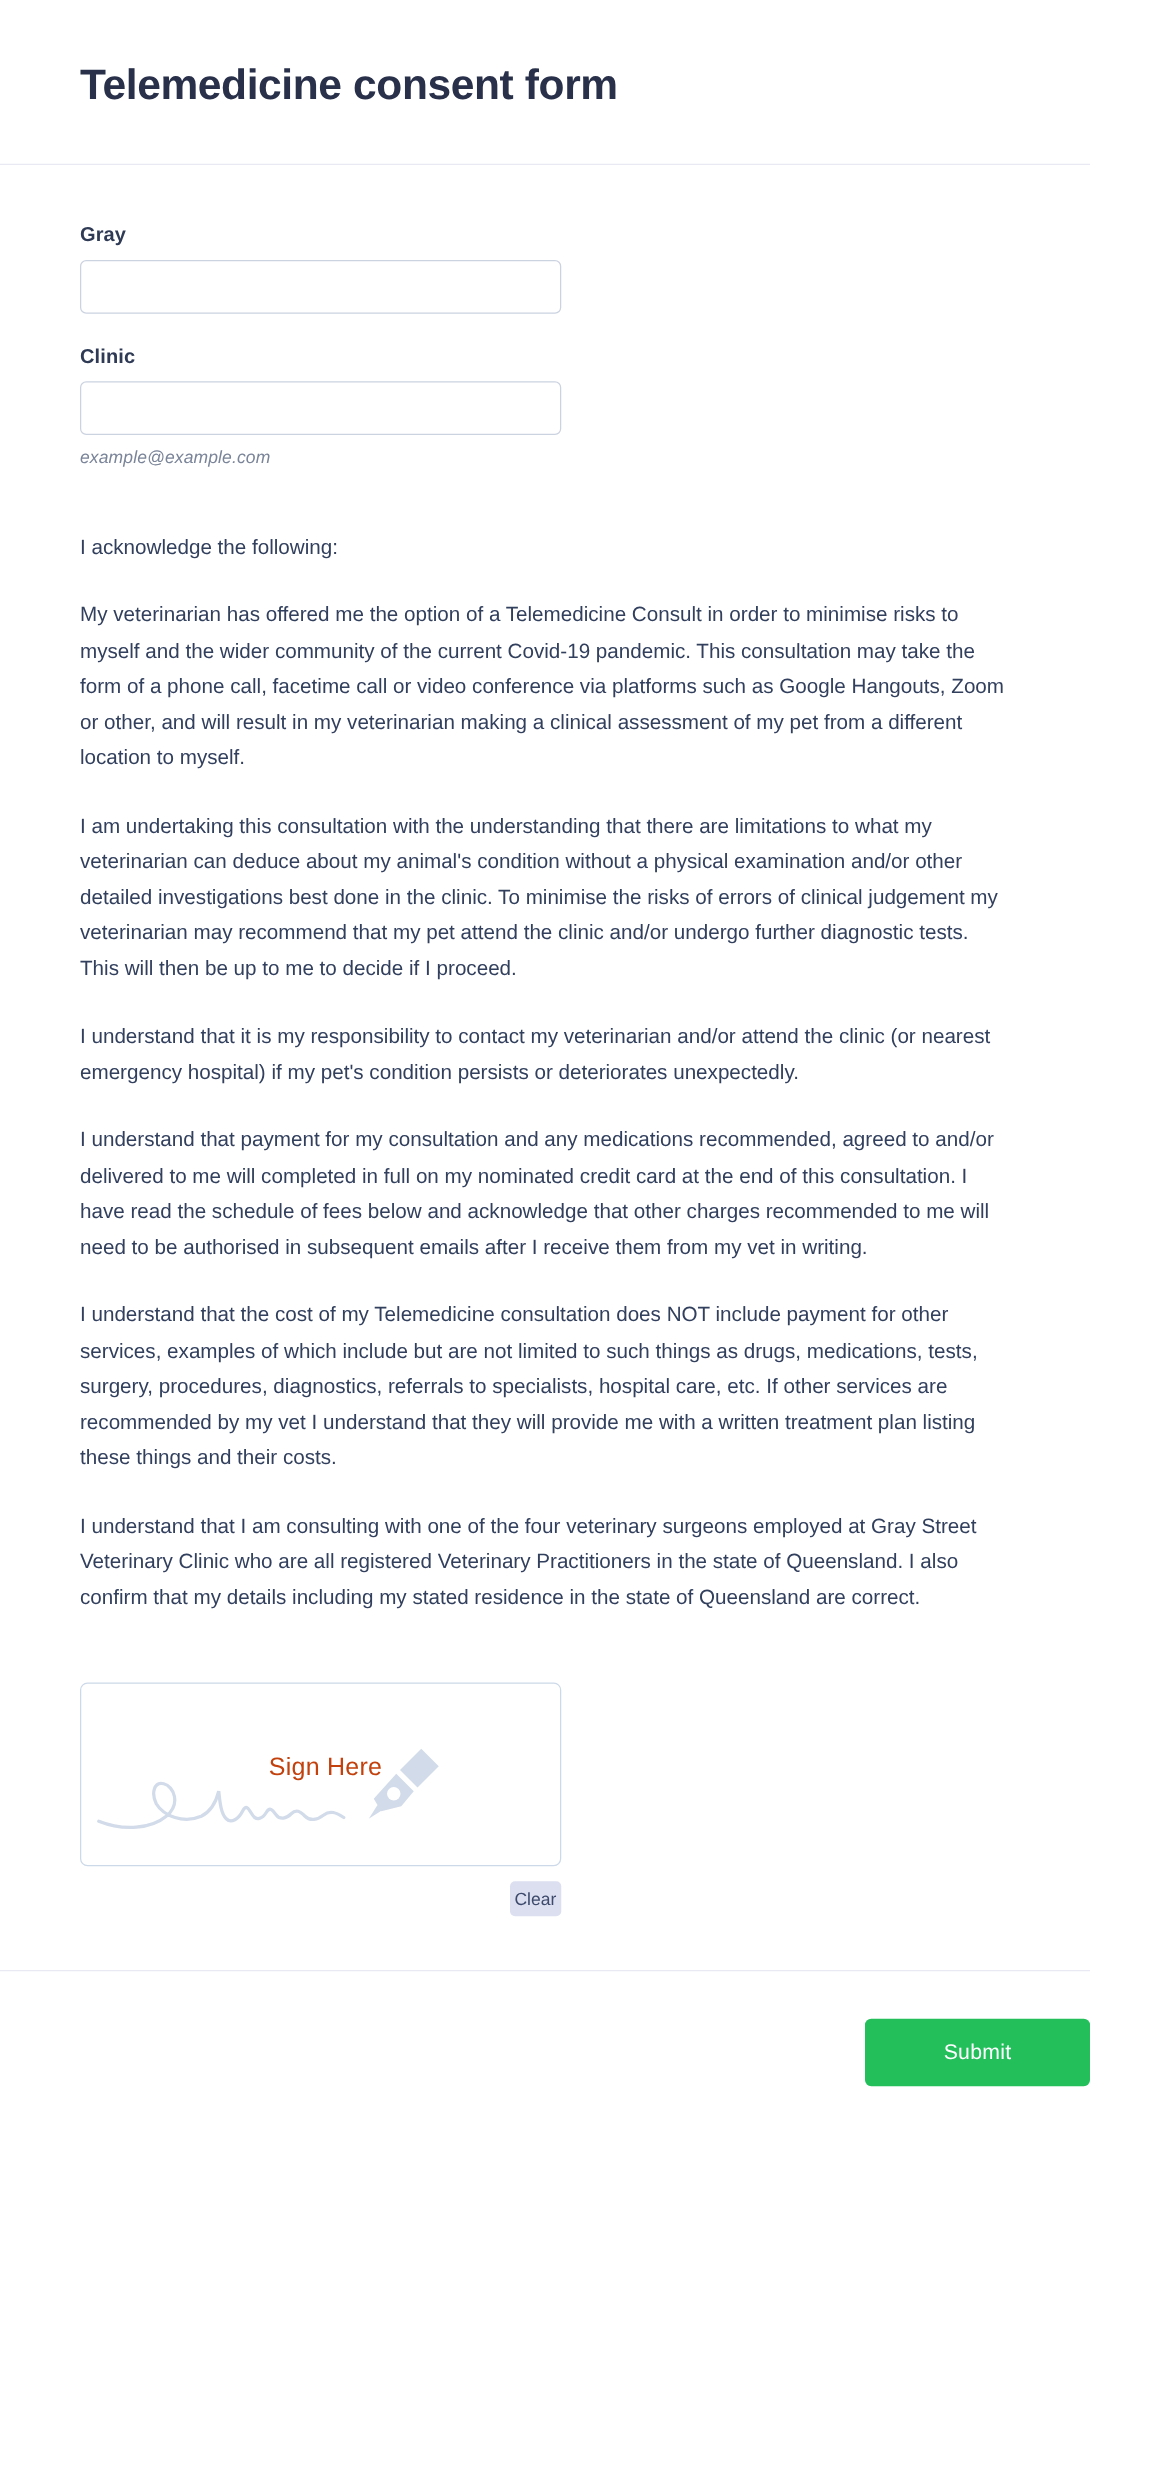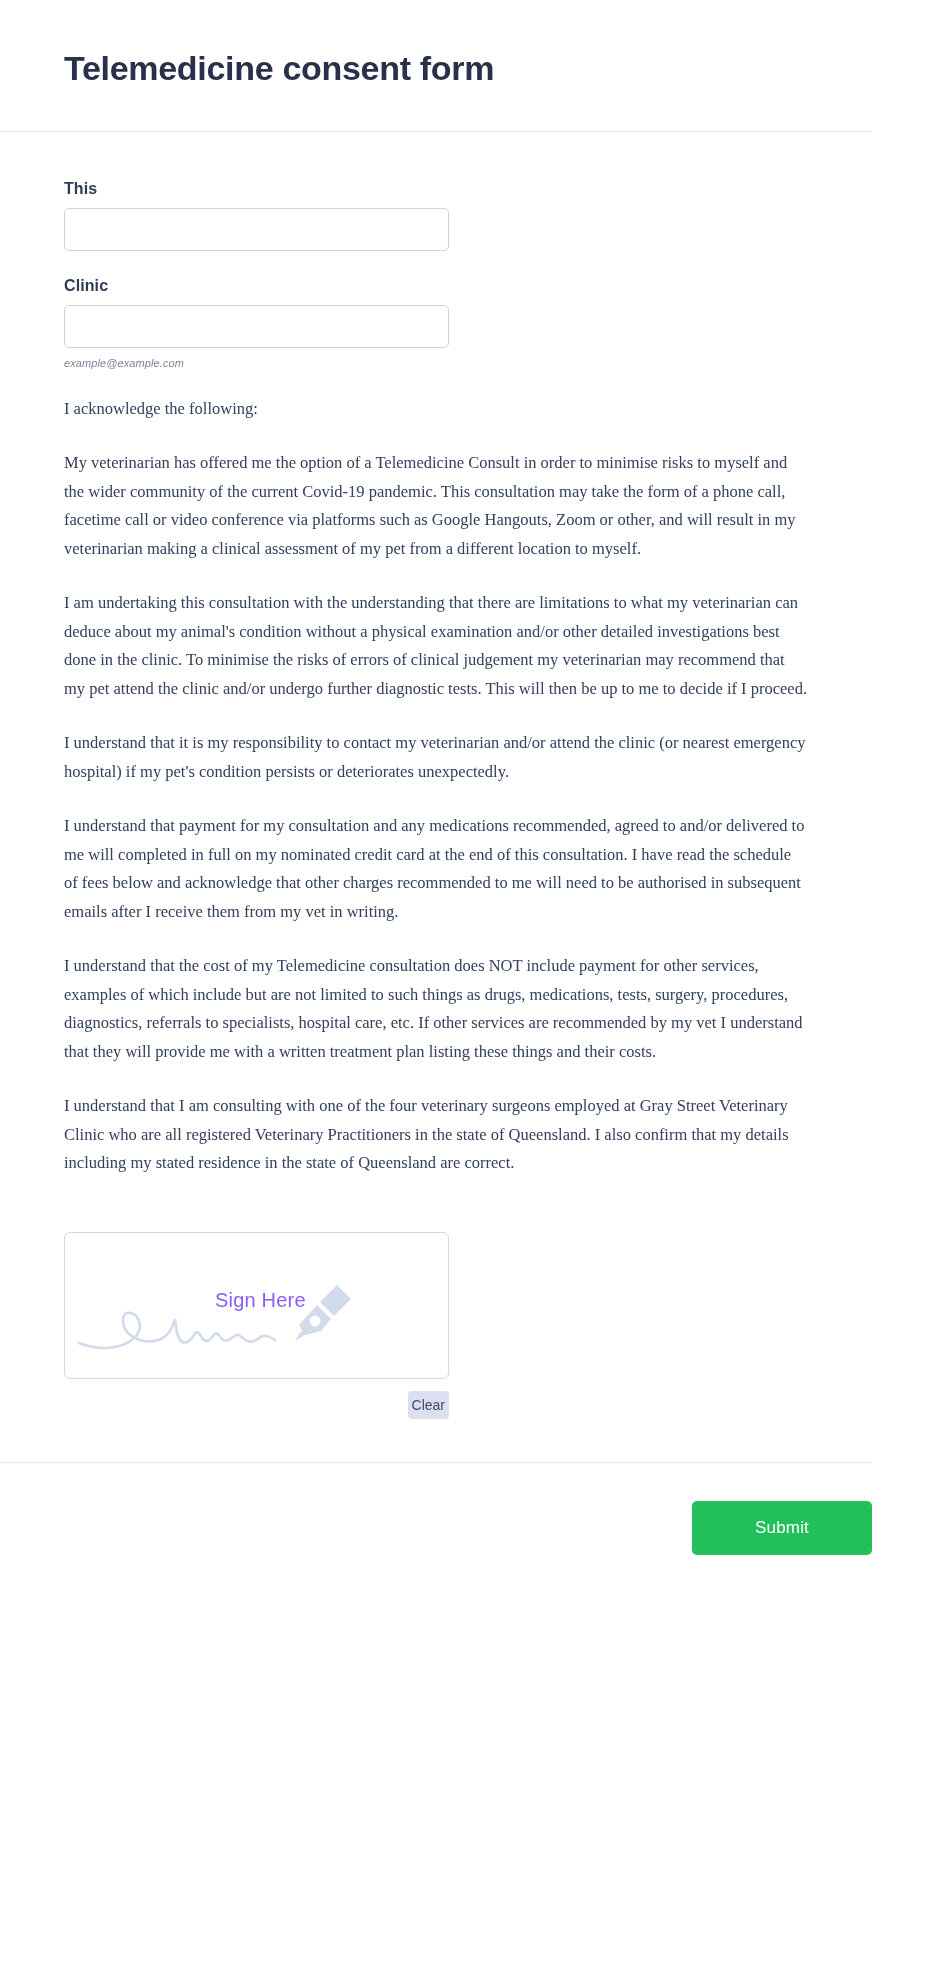--- a/index.html
+++ b/index.html
@@ -67,32 +67,31 @@
     font-size: 15px;
     font-family: "Liberation Sans", sans-serif;
     color: #2e3a59;
     background: #ffffff;
     border: 1px solid #ccd3e0;
     border-radius: 5px;
     outline: none;
   }
   .text-input::placeholder { color: #aab2c4; }
   .field-help {
-    font-size: 11px;
+    font-size: 14px;
     color: #7b8599;
     margin-top: 9px;
     font-style: italic;
     letter-spacing: 0.1px;
   }
 
   
   .consent {
-    margin-top: 26px;
+    margin-top: 51px;
     max-width: 808px;
-    font-family: Liberation Serif, serif;
   }
   .consent p {
     font-size: 16.5px;
     line-height: 28.5px;
     color: #32405e;
     margin: 0 0 26px 0;
   }
   .consent p.intro {
     margin-bottom: 26px;
   }
@@ -114,21 +113,21 @@
     position: absolute;
     left: 0; top: 0;
     width: 100%; height: 100%;
     pointer-events: none;
   }
   .sign-here-text {
     position: absolute;
     left: 150px;
     top: 56px;
     font-size: 20px;
-    color: #8b5cf6;
+    color: #c2410c;
     letter-spacing: 0.2px;
     white-space: nowrap;
   }
   .sign-squiggle {
     position: absolute;
     left: 12px;
     top: 62px;
   }
   .pen-nib {
     position: absolute;
@@ -181,21 +180,21 @@
 <div class="page">
 
   <div class="header">
     <h1 class="page-title">Telemedicine consent form</h1>
   </div>
   <div class="divider"></div>
 
   <div class="form-body">
 
     <div class="field-group">
-      <label class="field-label">This</label>
+      <label class="field-label">Gray</label>
       <input class="text-input" type="text" placeholder="" style="">
     </div>
 
     <div class="field-group">
       <label class="field-label">Clinic</label>
       <input class="text-input" type="email" placeholder="" style="">
       <div class="field-help">example@example.com</div>
     </div>
 
     <div class="consent">

